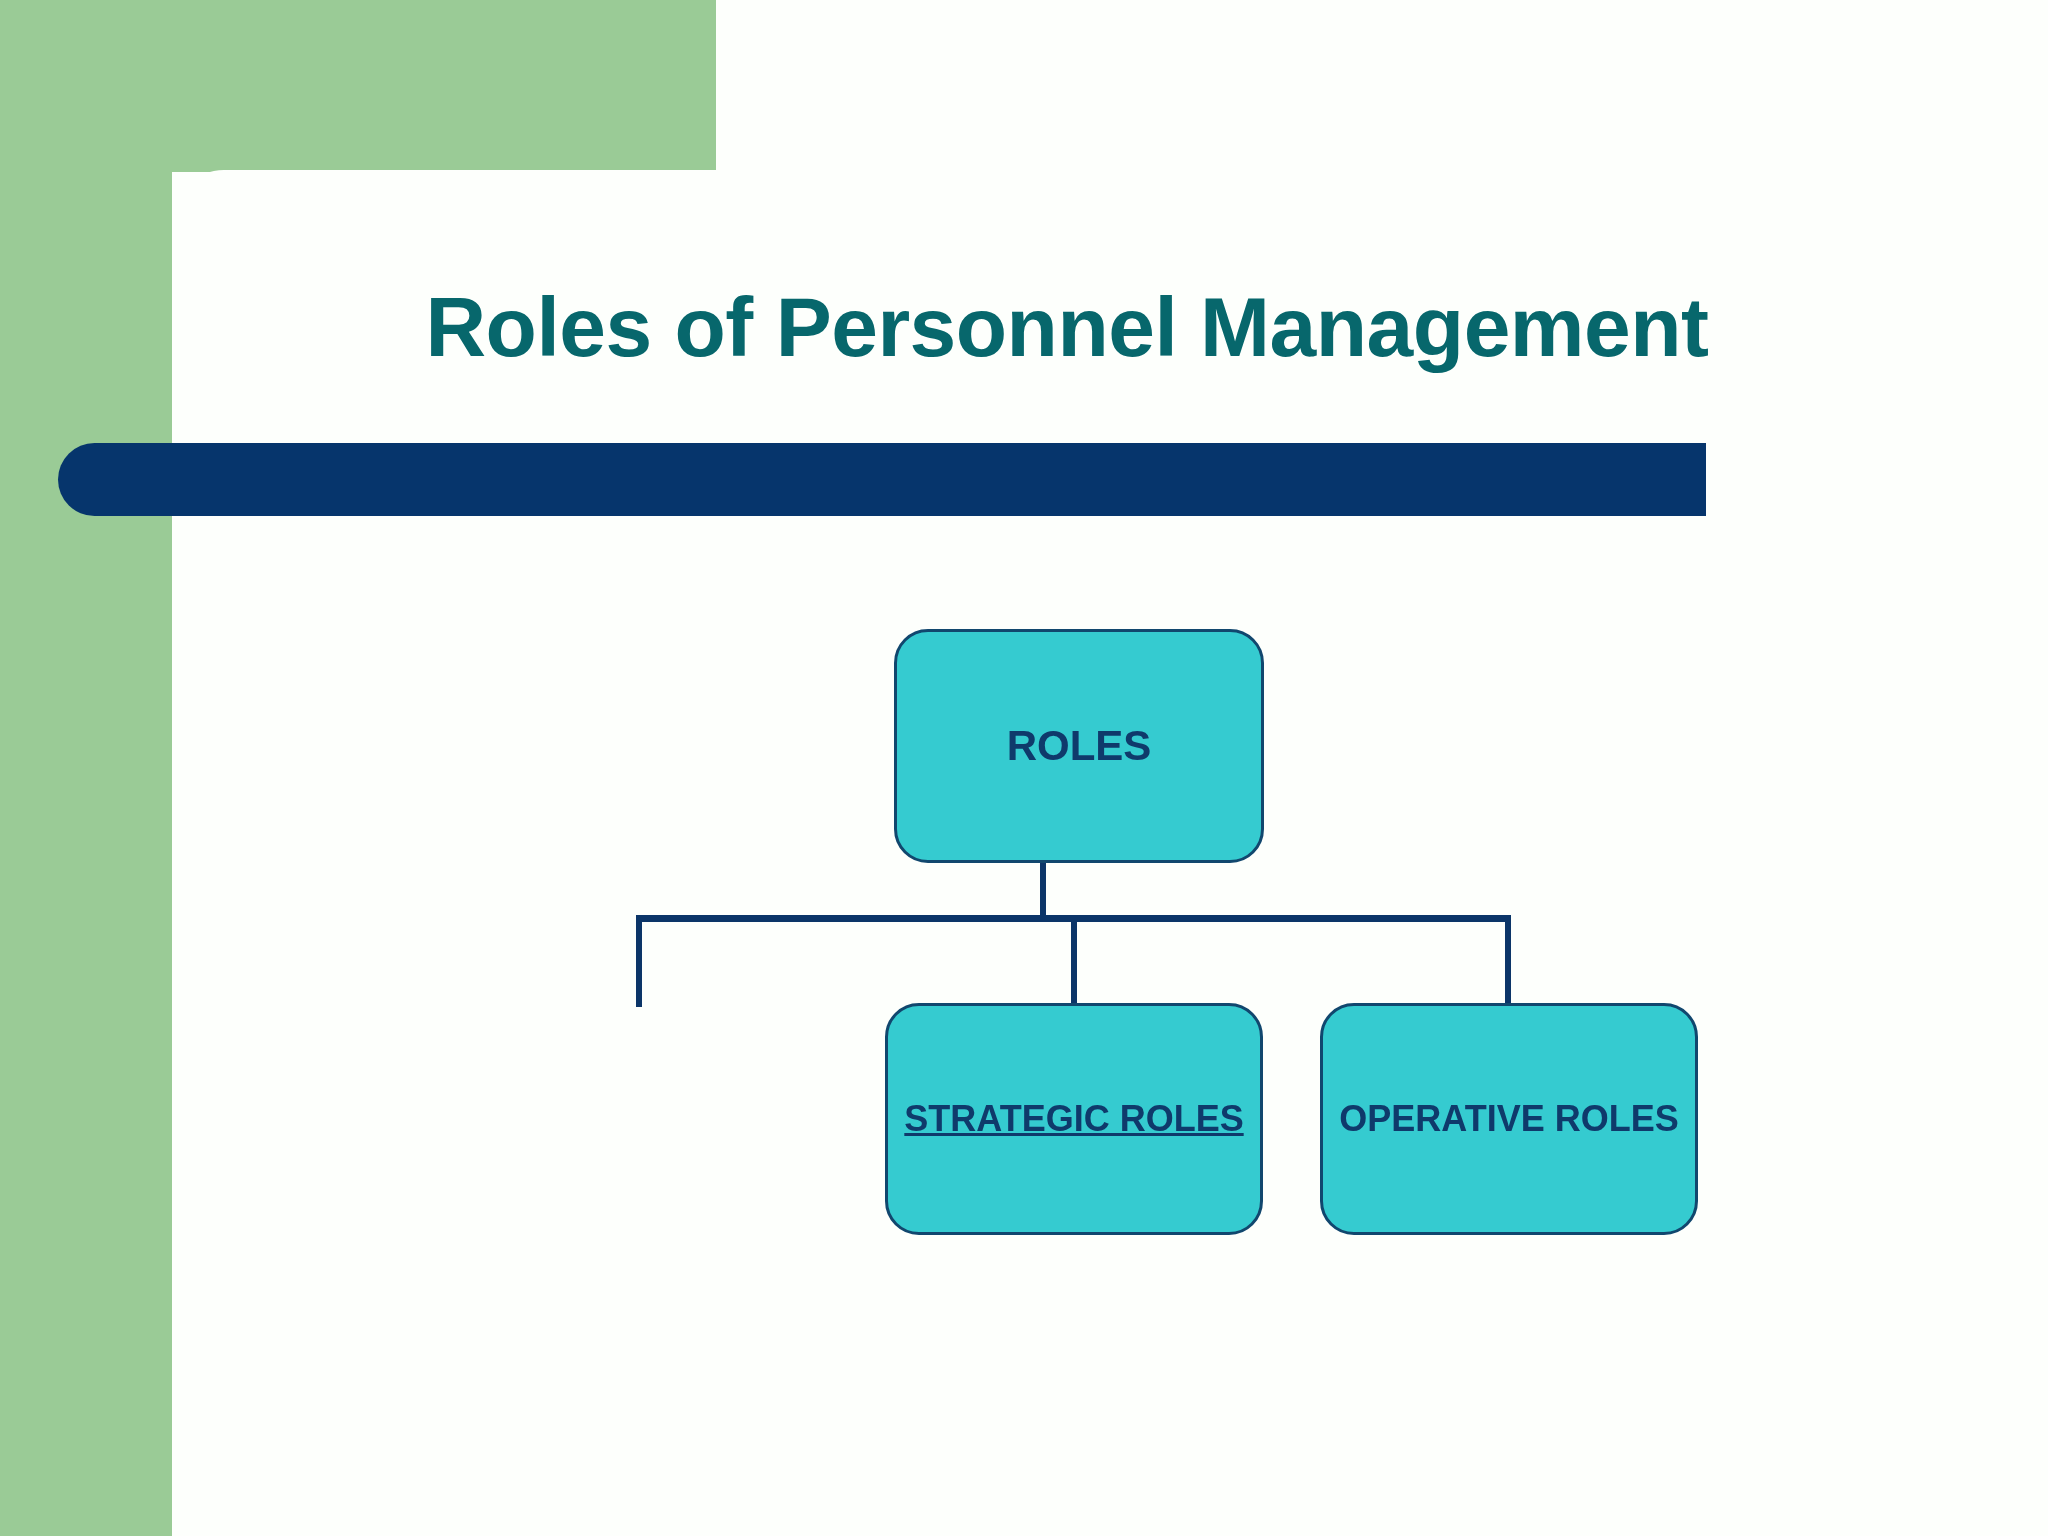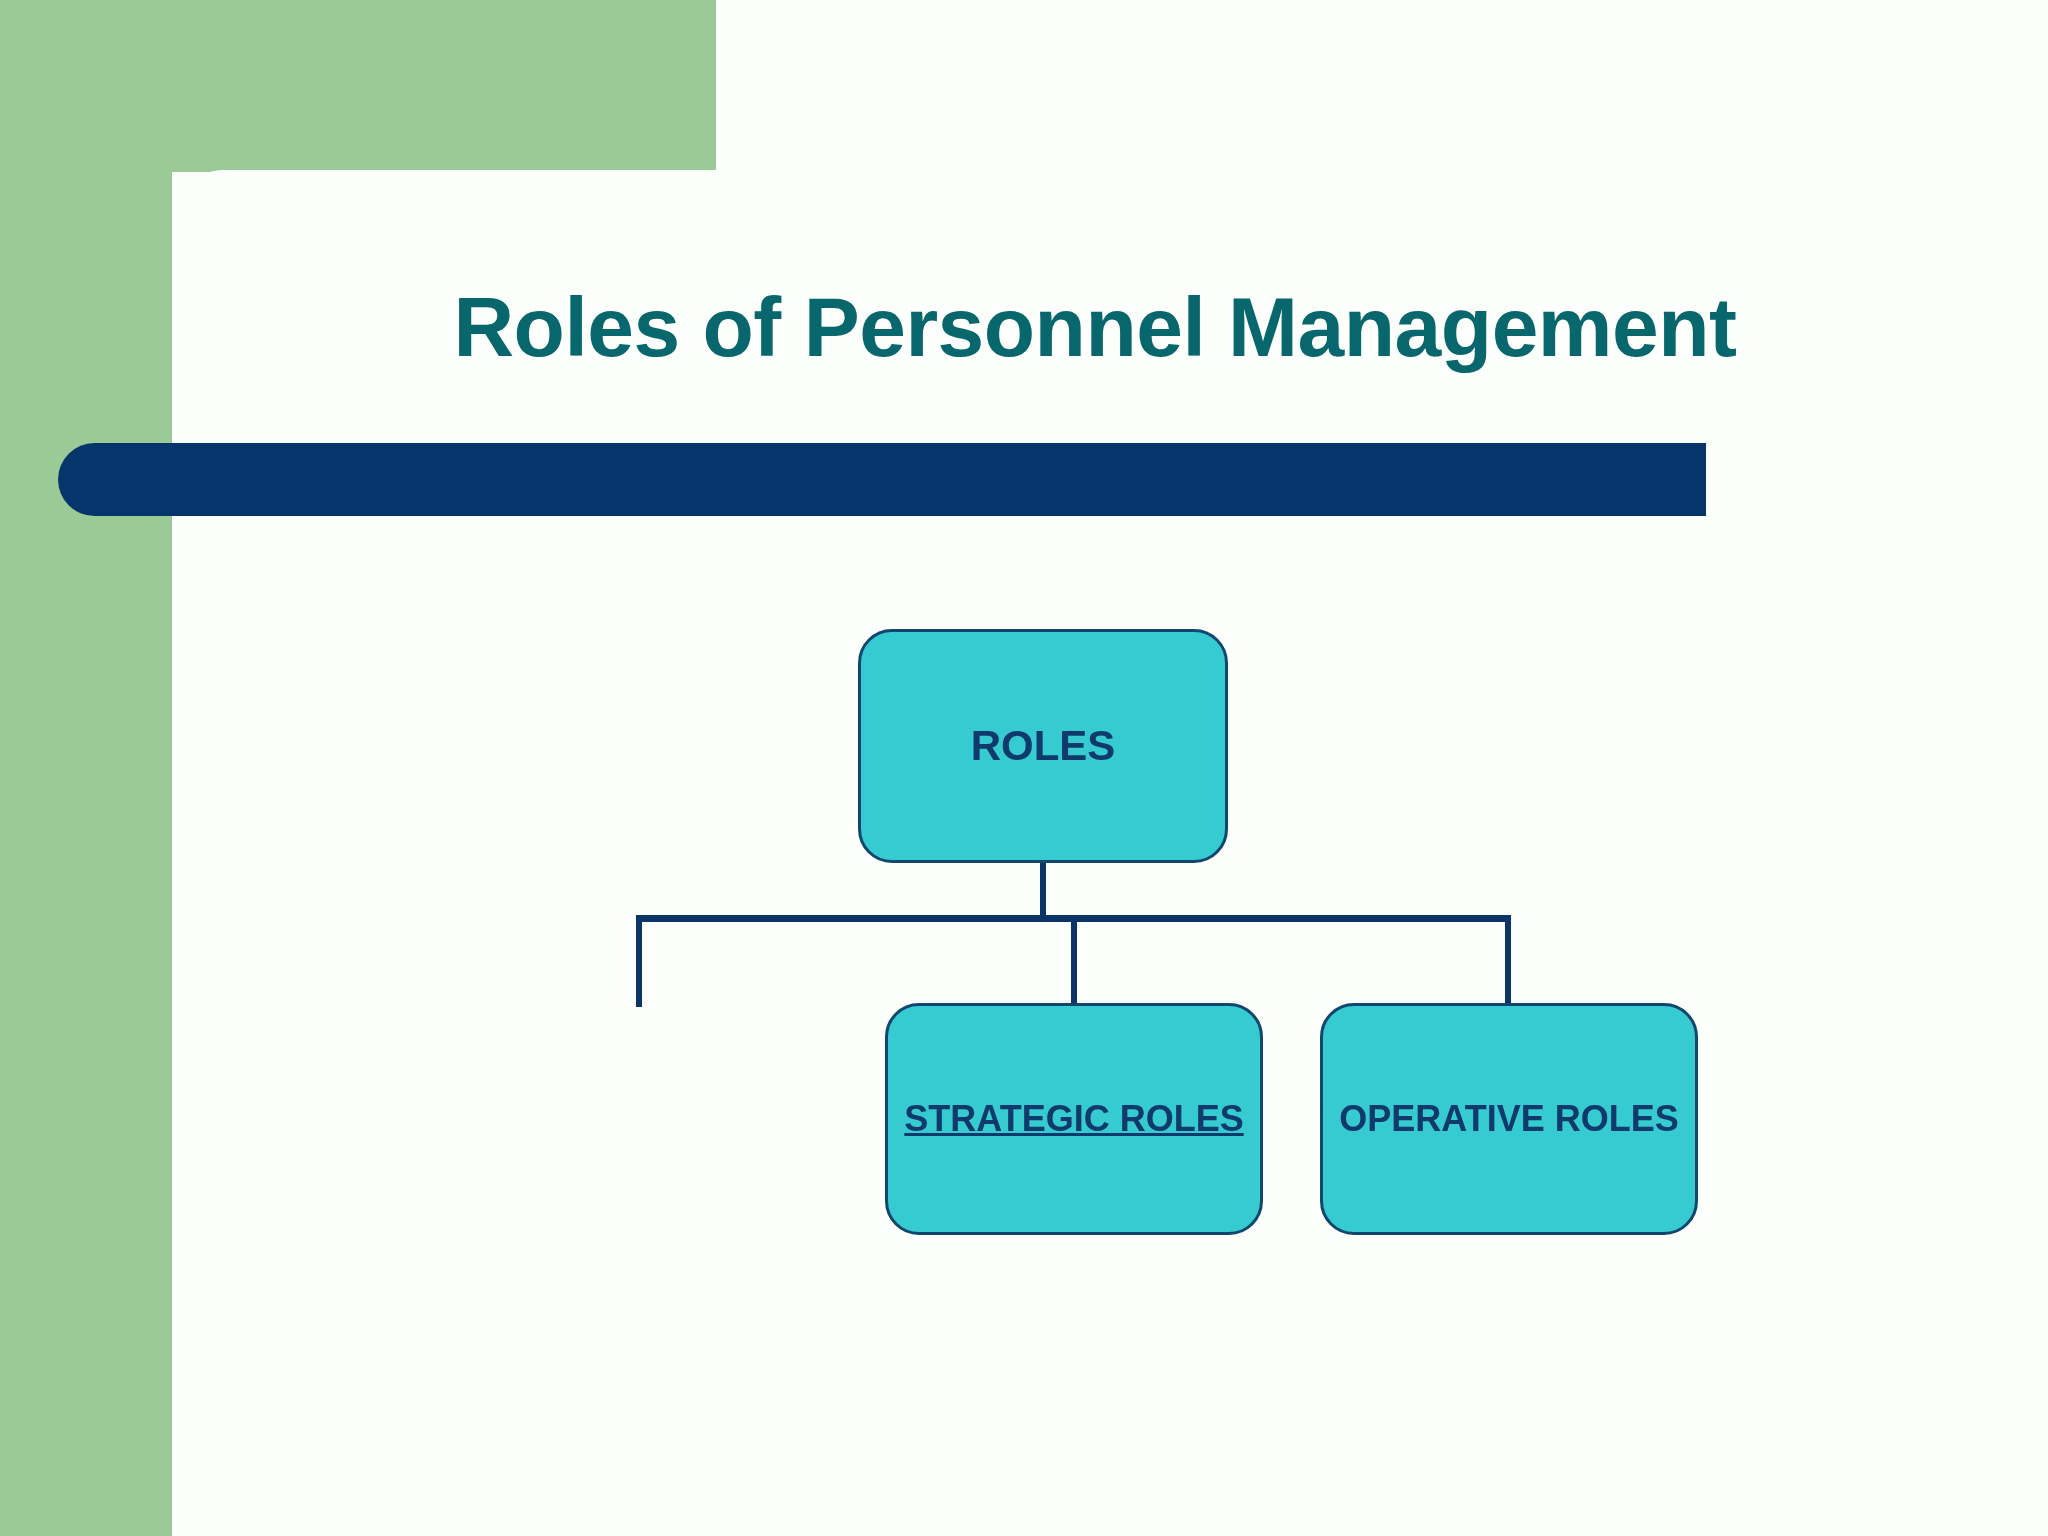--- a/index.html
+++ b/index.html
@@ -64,21 +64,20 @@
     left: 172px;
     top: 283px;
     width: 1790px;
     text-align: center;
     font-size: 84px;
     font-weight: bold;
     color: #07676C;
     letter-spacing: -0.5px;
     line-height: 1.05;
     white-space: nowrap;
-    margin-left: 28px;
   }
 
   
   .chart {
     position: absolute;
     left: 0;
     top: 0;
     width: 2048px;
     height: 1536px;
   }
@@ -92,21 +91,21 @@
     display: flex;
     align-items: center;
     justify-content: center;
     text-align: center;
     color: #0F3A6B;
     font-weight: bold;
     line-height: 1.22;
   }
 
   .node-root {
-    left: 858px;
+    left: 894px;
     top: 629px;
     width: 370px;
     height: 234px;
     font-size: 42px;
   }
 
   .node-child {
     top: 1003px;
     width: 378px;
     height: 232px;

